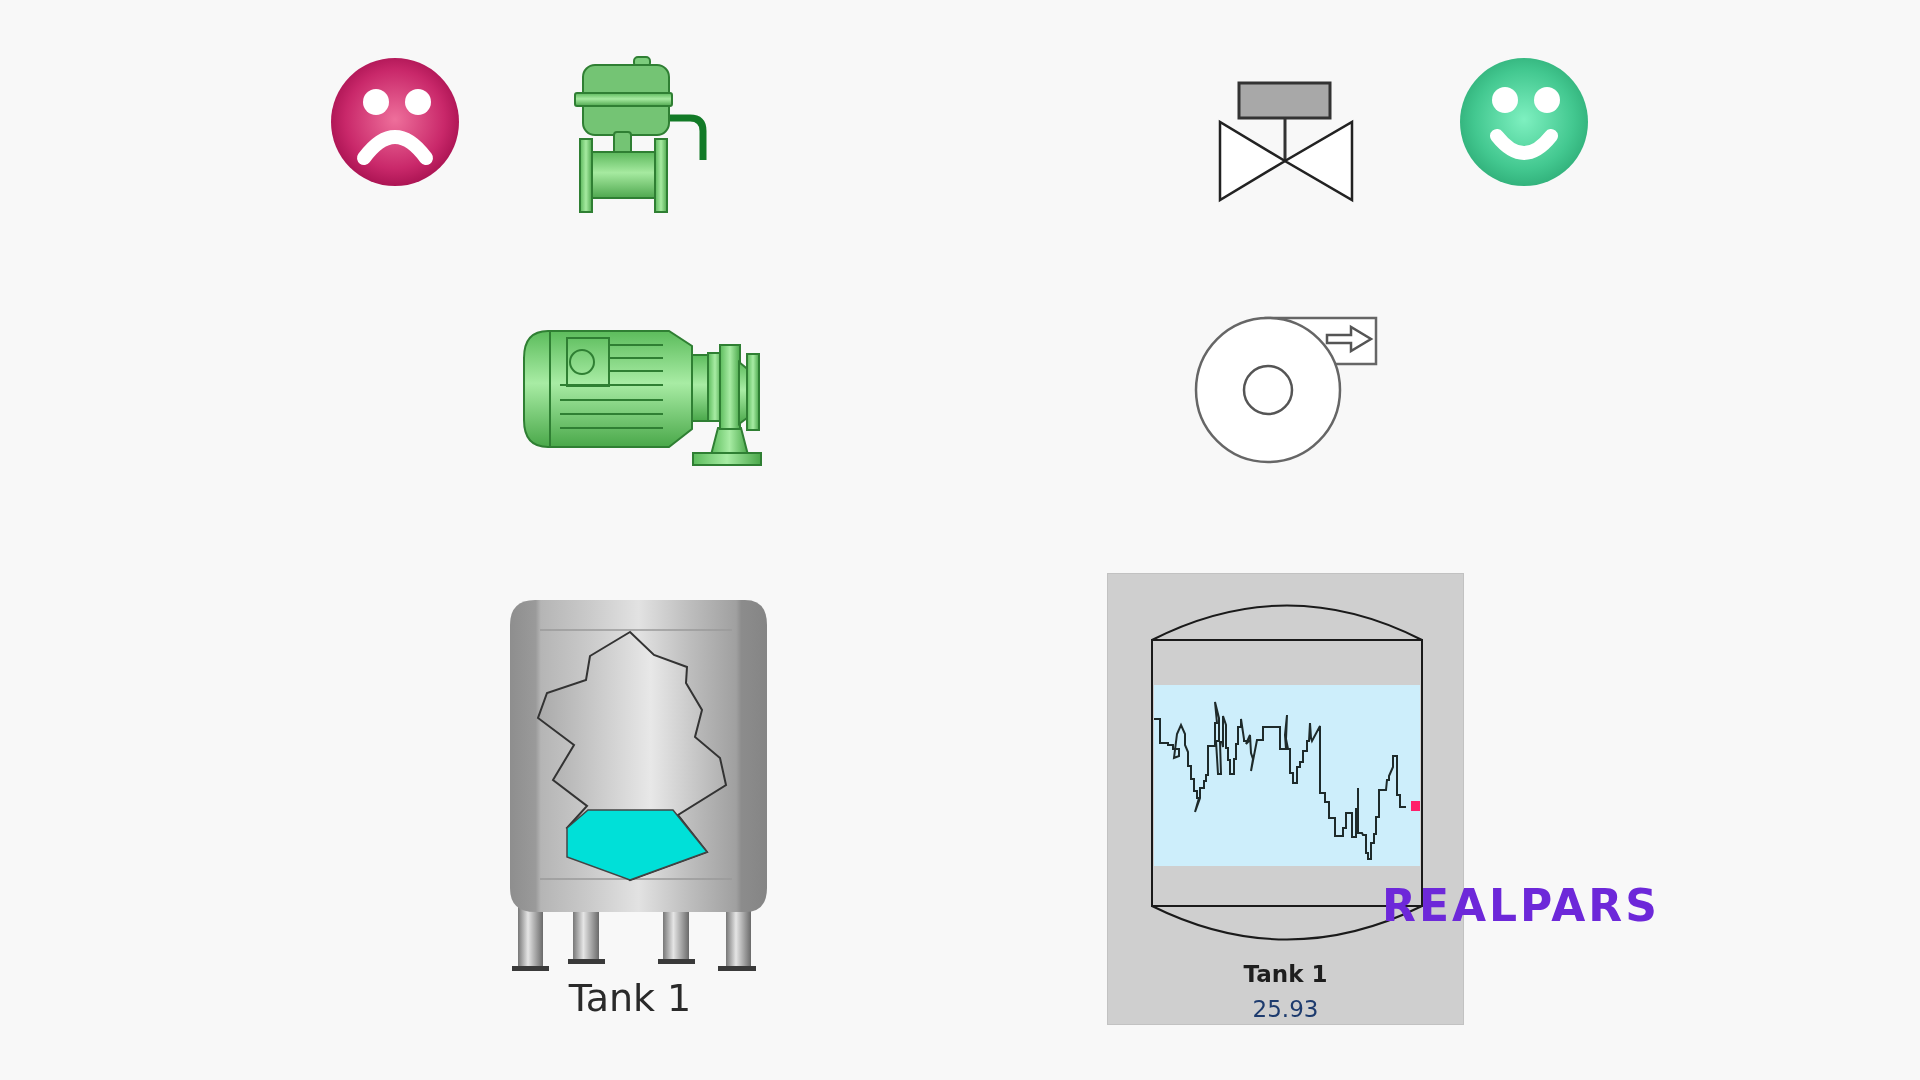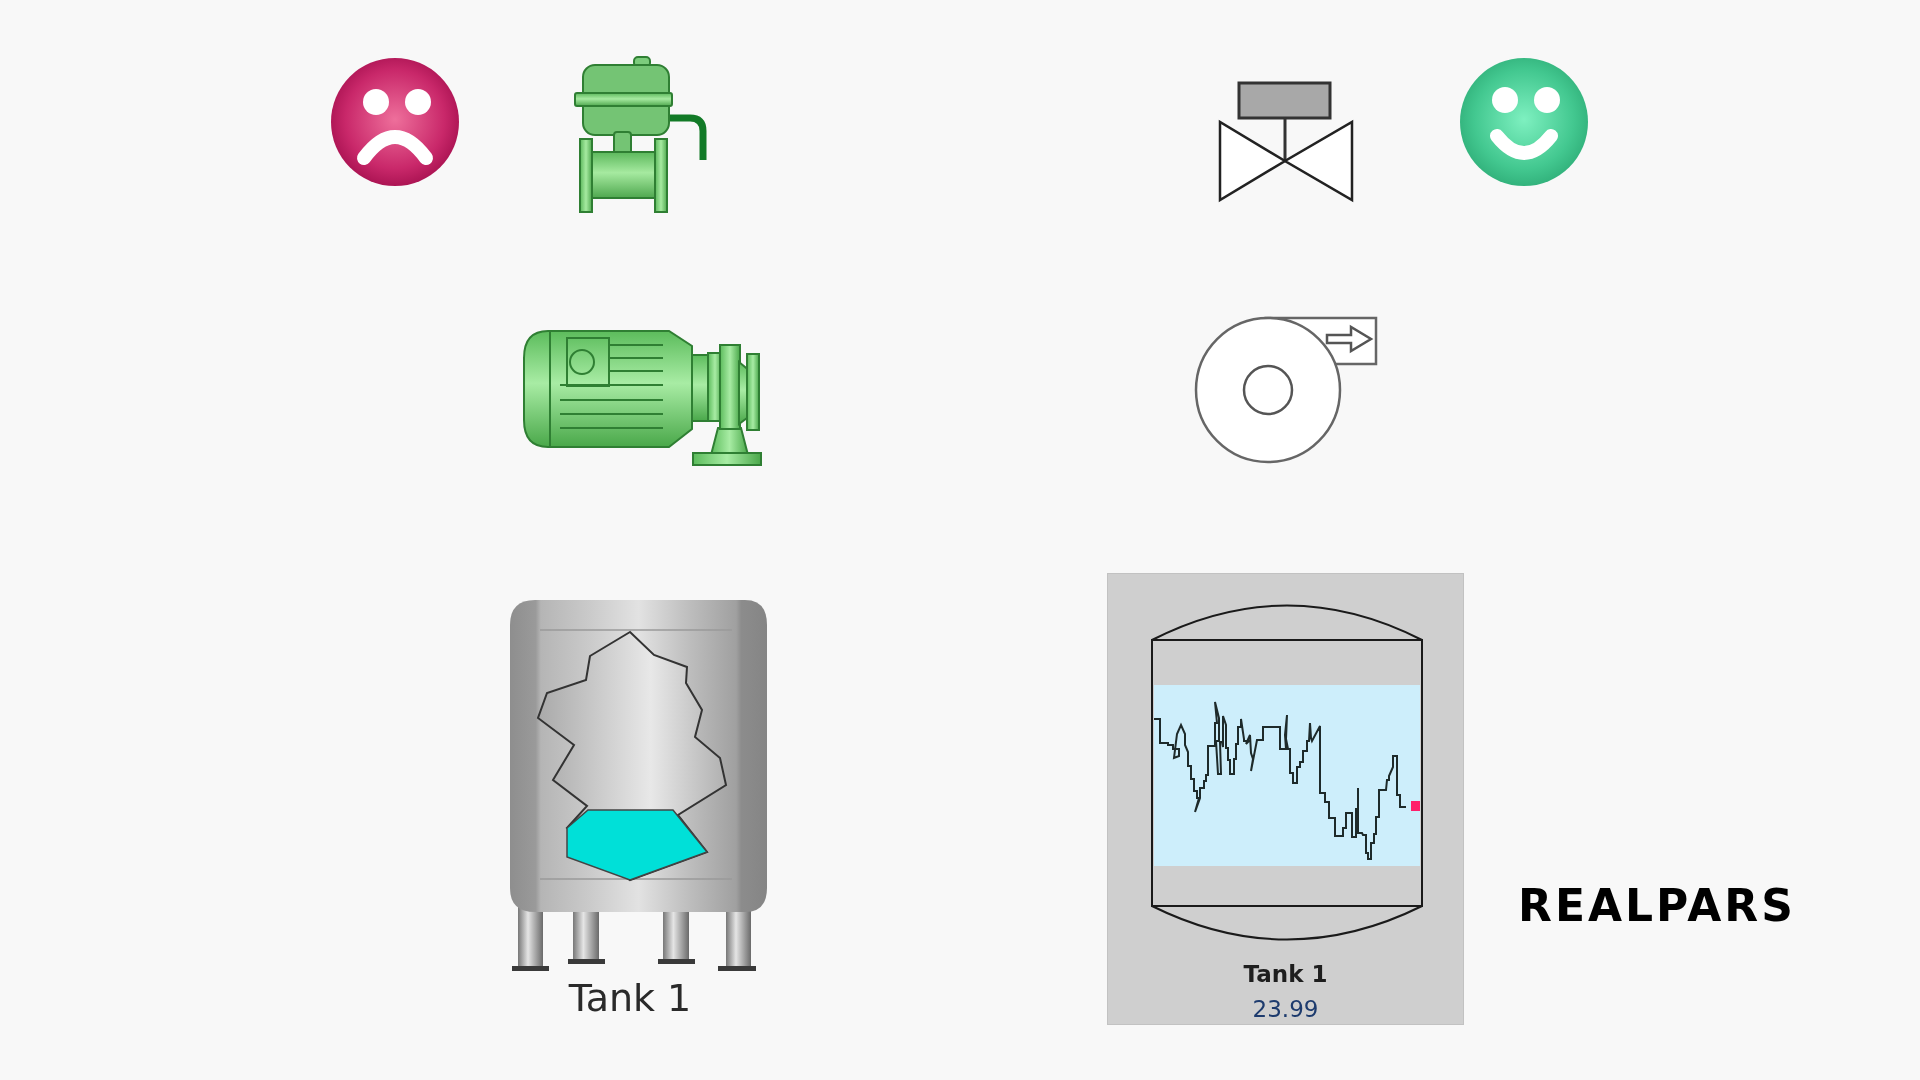--- a/index.html
+++ b/index.html
@@ -3,21 +3,21 @@
 <meta charset="utf-8">
 <style>
   html,body{margin:0;padding:0;}
   body{width:1920px;height:1080px;background:#f8f8f8;position:relative;overflow:hidden;font-family:"DejaVu Sans","Liberation Sans",sans-serif;}
   .abs{position:absolute;}
   svg{display:block;overflow:visible;}
   .tank-label{position:absolute;left:510px;width:240px;top:976px;text-align:center;font-size:38px;color:#2a2a2a;font-weight:500;}
   .panel{position:absolute;left:1107px;top:573px;width:357px;height:452px;background:#cfcfcf;border:1px solid #c2c2c2;box-sizing:border-box;}
   .panel-label{position:absolute;left:0;width:100%;text-align:center;top:387px;font-size:23px;font-weight:bold;color:#1e1e1e;font-family:"DejaVu Sans",sans-serif;}
   .panel-value{position:absolute;left:0;width:100%;text-align:center;top:422px;font-size:23px;color:#1d3b6e;font-family:"DejaVu Sans",sans-serif;}
-  .logo{position:absolute;left:1518px;top:884px;font-size:44px;font-weight:bold;letter-spacing:3px;color:#000000;font-family:"DejaVu Sans",sans-serif;line-height:1;}
+  .logo{position:absolute;left:1382px;top:884px;font-size:44px;font-weight:bold;letter-spacing:3px;color:#6d28d9;font-family:"DejaVu Sans",sans-serif;line-height:1;}
 </style>
 </head>
 <body>
 
 <div class="abs" style="left:330px;top:58px;width:130px;height:130px;">
   <svg width="130" height="130" viewBox="0 0 130 130">
     <defs>
       <radialGradient id="sadG" cx="50%" cy="48%" r="55%">
         <stop offset="0%" stop-color="#ee6f9b"></stop>
         <stop offset="70%" stop-color="#c9286a"></stop>
@@ -180,16 +180,16 @@
 <div class="panel">
   <svg class="abs" style="left:-1107px;top:-573px;" width="1920" height="1080" viewBox="0 0 1920 1080">
     <path d="M1151 639 Q1286 570 1421 639" fill="#cfcfcf" stroke="#1a1a1a" stroke-width="2"></path>
     <path d="M1151 905 Q1286 972 1421 905" fill="#cfcfcf" stroke="#1a1a1a" stroke-width="2"></path>
     <rect x="1151" y="639" width="270" height="266" fill="#cfcfcf" stroke="#1a1a1a" stroke-width="2"></rect>
     <rect x="1153" y="684" width="266" height="181" fill="#cdeefb"></rect>
     <polyline id="trend" points="1153,718 1159,718 1159,742 1167,742 1167,744 1172,744 1172,748 1178,748 1178,755 1173,757 1176,733 1180,724 1184,733 1184,744 1187,751 1187,765 1190,765 1190,778 1193,778 1193,790 1196,790 1196,797 1198,797 1194,811 1199,797 1199,787 1203,787 1203,780 1205,780 1205,774 1207,774 1207,745 1214,745 1214,722 1216,722 1214,701 1218,717 1218,740 1215,740 1217,773 1220,773 1219,741 1221,741 1222,746 1222,722 1222,715 1225,724 1225,747 1227,747 1227,759 1229,759 1229,773 1233,773 1233,758 1235,758 1235,743 1237,743 1237,726 1240,726 1240,718 1243,738 1243,740 1248,740 1245,743 1249,734 1250,752 1252,758 1250,770 1256,739 1262,739 1262,736 1262,726 1279,726 1279,748 1285,748 1284,734 1286,714 1285,738 1287,748 1289,748 1289,772 1292,772 1292,782 1296,782 1296,766 1299,766 1299,761 1302,761 1302,750 1306,750 1306,740 1308,740 1309,722 1310,737 1311,740 1319,725 1319,792 1324,792 1324,801 1328,801 1328,817 1334,817 1334,835 1342,835 1342,827 1345,827 1345,812 1351,812 1351,836 1355,836 1355,808 1357,808 1357,787 1357,832 1361,832 1362,834 1365,834 1365,852 1367,852 1367,858 1370,858 1370,842 1373,842 1373,833 1375,833 1375,816 1378,816 1378,789 1385,789 1386,779 1388,779 1388,775 1392,766 1392,755 1396,755 1396,794 1399,794 1399,806 1405,806" fill="none" stroke="#1e2a2a" stroke-width="2"></polyline>
     <rect x="1410" y="800" width="9" height="10" fill="#ff1f6a"></rect>
   </svg>
   <div class="panel-label">Tank 1</div>
-  <div class="panel-value">23.99</div>
+  <div class="panel-value">25.93</div>
 </div>
 
 <div class="logo">REALPARS</div>
 
 </body></html>

